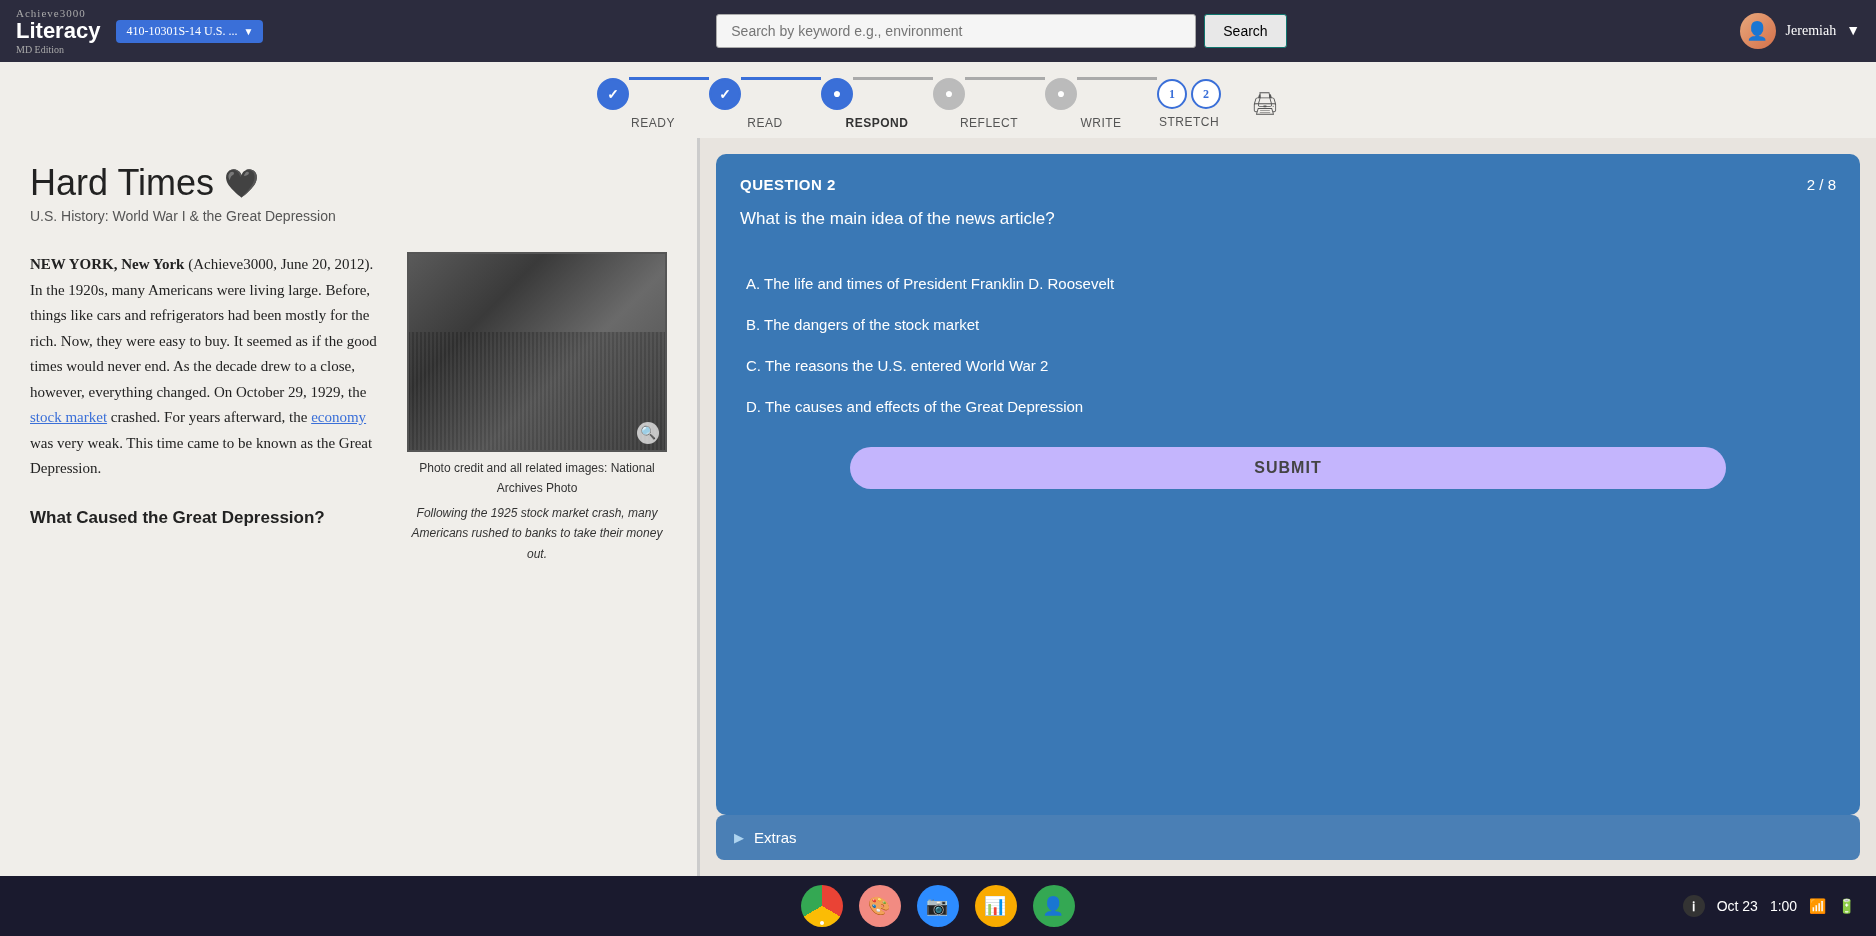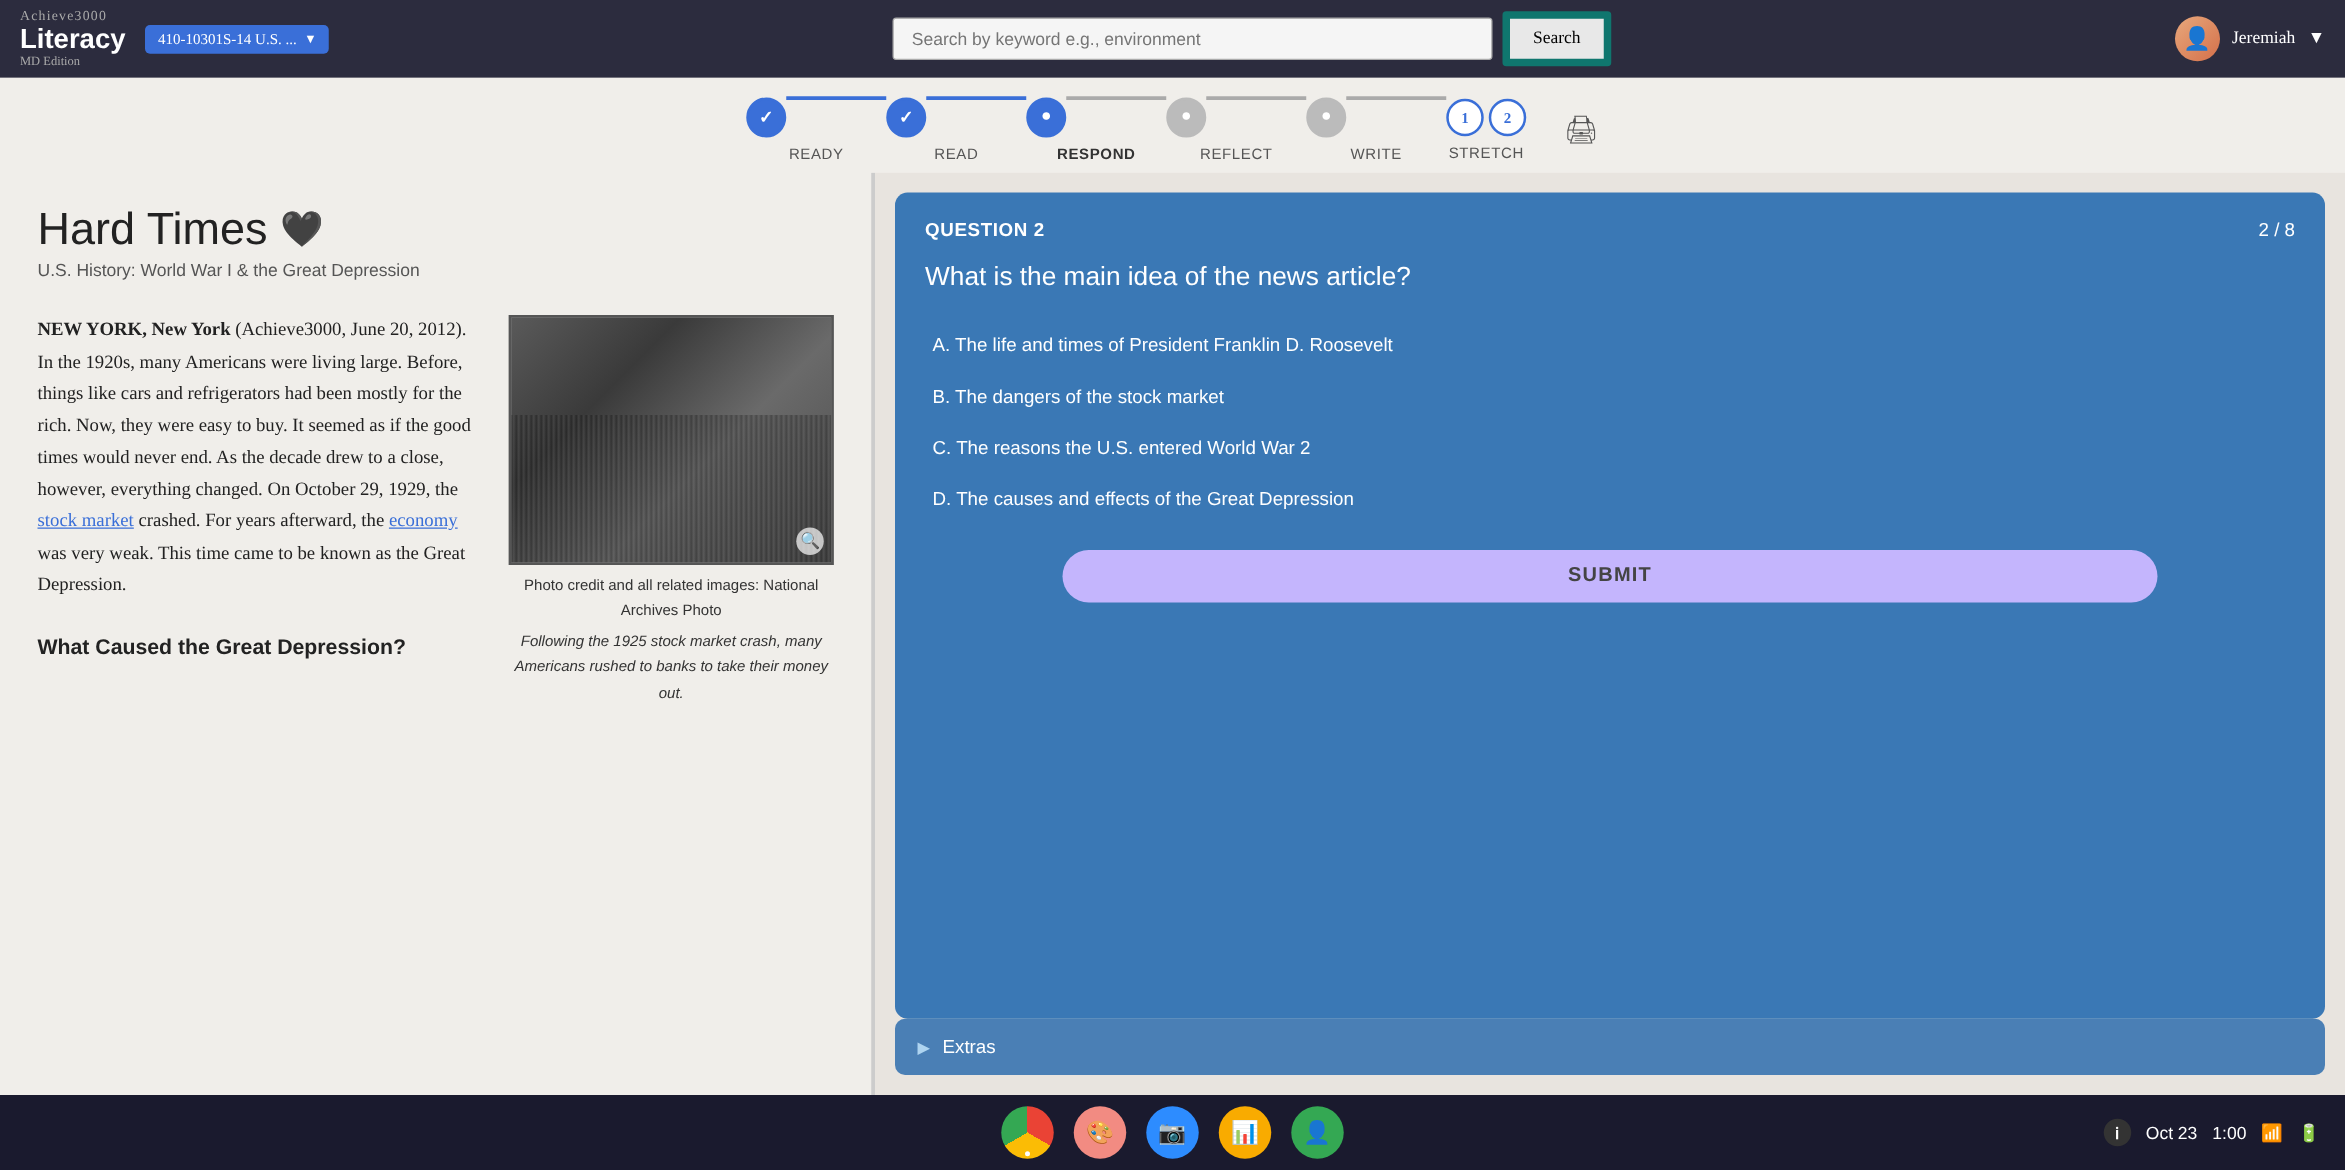--- a/index.html
+++ b/index.html
@@ -69,26 +69,26 @@
       padding: 8px 14px;
       border: 1px solid #aaa;
       border-radius: 3px;
       font-size: 14px;
       background: #f5f5f5;
       color: #333;
       font-family: Arial, sans-serif;
     }
     .search-button {
       background: #e8e8e8;
-      border: 6px solid #0f766e;
+      border: 1px solid #0f766e;
       padding: 8px 18px;
       font-size: 14px;
       cursor: pointer;
       border-radius: 3px;
-      font-family: Liberation Serif, serif;
+      font-family: Liberation Sans, sans-serif;
     }
     .user-area {
       display: flex;
       align-items: center;
       gap: 10px;
       color: white;
       font-size: 14px;
     }
     .avatar {
       width: 36px;
@@ -345,23 +345,23 @@
       font-size: 15px;
       font-weight: bold;
       font-family: Arial, sans-serif;
       letter-spacing: 0.5px;
     }
     .question-count {
       font-size: 15px;
       font-family: Arial, sans-serif;
     }
     .question-text {
-      font-size: 21px;
-      font-family: Arial, sans-serif;
-      margin-bottom: 20px;
+      font-size: 17px;
+      font-family: Arial, sans-serif;
+      margin-bottom: 32px;
       line-height: 1.4;
     }
     .answer-option {
       font-size: 15px;
       font-family: Arial, sans-serif;
       padding: 10px 6px;
       cursor: pointer;
       border-radius: 4px;
       line-height: 1.4;
     }

